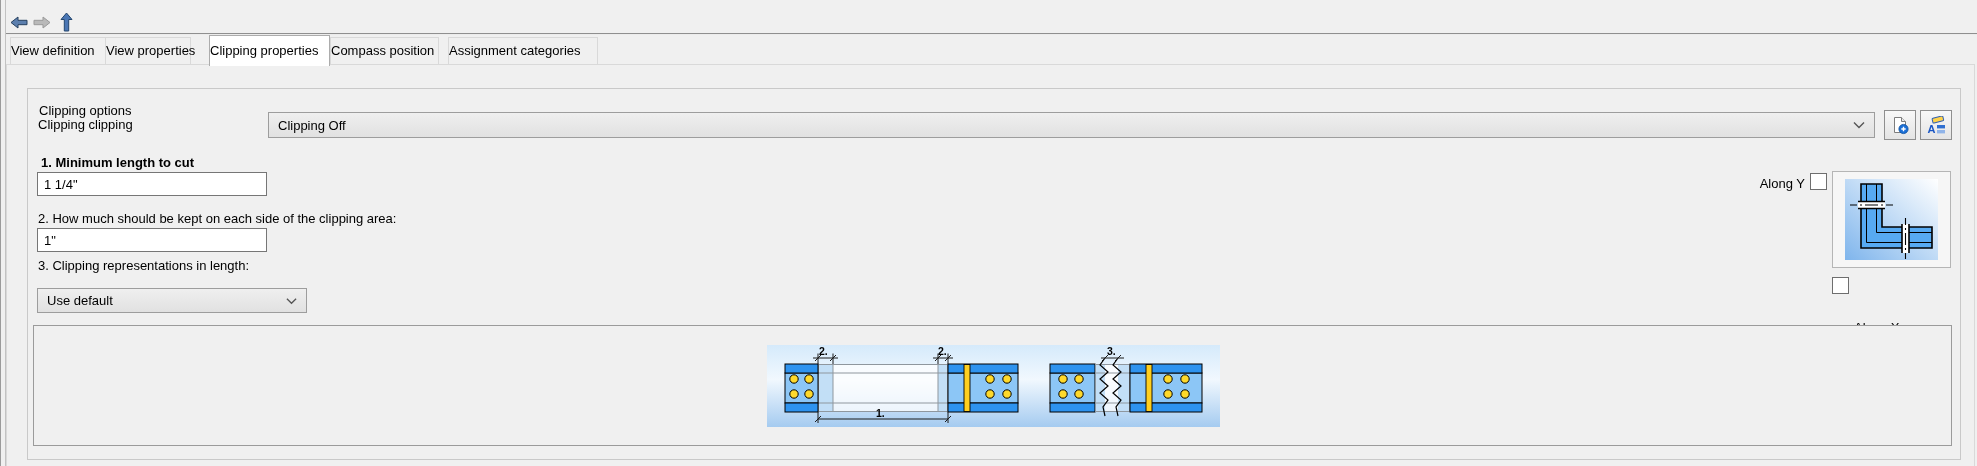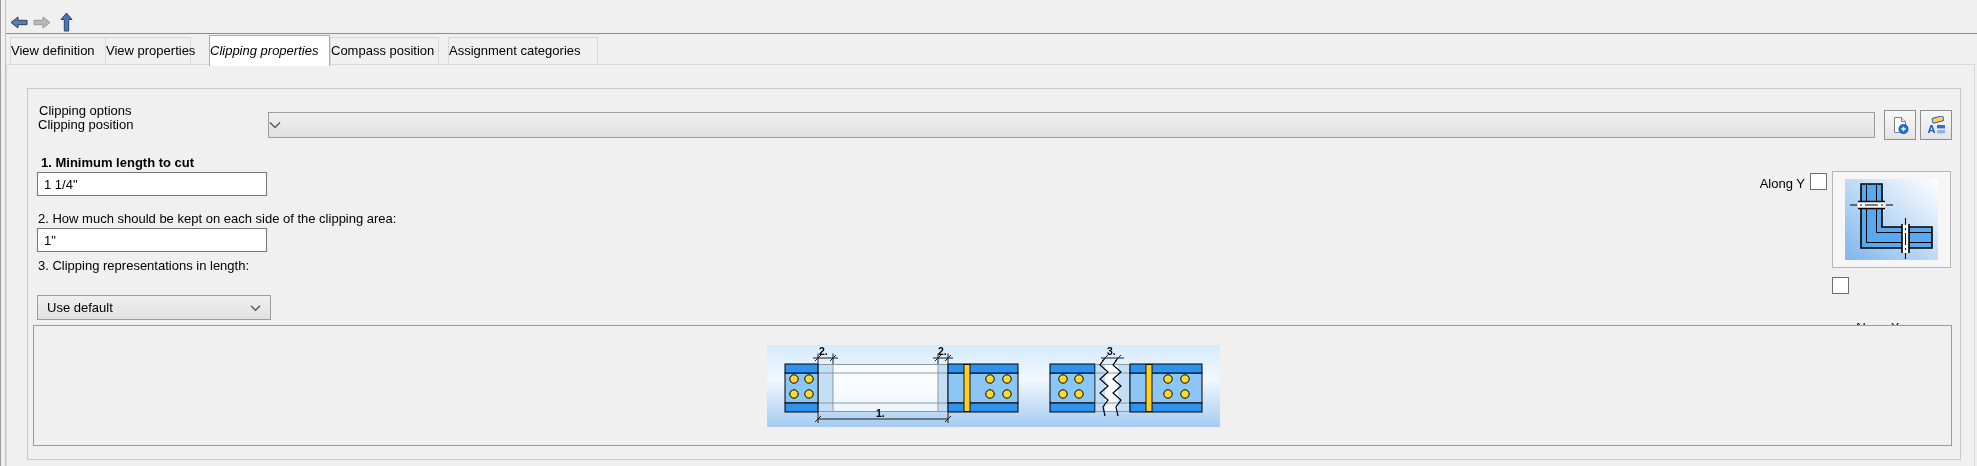--- a/index.html
+++ b/index.html
@@ -24,41 +24,41 @@
   .nav-fwd{left:25px;}
   .nav-up{left:49px;}
   .toolbar-sep1{left:6px;top:33px;width:1971px;height:1px;background:#8f8f8f;}
   .toolbar-sep2{left:6px;top:34px;width:1971px;height:1px;background:#ececec;}
 
   
   .tabpage{left:6px;top:64px;width:1969px;height:402px;background:#f0f0f0;
            border-top:1px solid #d9d9d9;border-left:1px solid #d9d9d9;border-right:1px solid #d9d9d9;box-sizing:border-box;}
   .tab{position:absolute;top:37px;height:27px;box-sizing:border-box;background:#f0f0f0;
        border:1px solid #d9d9d9;border-bottom:none;text-align:left;line-height:26px;cursor:pointer;z-index:1;white-space:nowrap;}
-  .tab.active{top:35px;height:31px;background:#ffffff;border:1px solid #acacac;border-bottom:none;line-height:29px;z-index:3;font-style:italic;}
+  .tab.active{top:35px;height:31px;background:#ffffff;border:1px solid #acacac;border-bottom:none;line-height:29px;z-index:3;}
   [data-name="tab-view-definition"]{left:10px;width:96px;}
   [data-name="tab-view-properties"]{left:105px;width:86px;}
   [data-name="tab-clipping-properties"]{left:209px;width:121px;}
   [data-name="tab-compass-position"]{left:330px;width:109px;}
   [data-name="tab-assignment-categories"]{left:448px;width:150px;}
 
   
   .groupbox{left:27px;top:88px;width:1934px;height:372px;border:1px solid #c9c9c9;box-sizing:border-box;}
   .group-label{left:34px;top:81px;background:#f0f0f0;padding:0 5px;z-index:2;margin-top:22px;}
 
   .lbl{position:absolute;white-space:nowrap;}
 
   
   .combo{position:absolute;box-sizing:border-box;border:1px solid #9d9d9d;
          background:linear-gradient(#efefef,#e1e1e1);
          display:flex;align-items:center;cursor:pointer;}
   .combo .val{padding-left:9px;flex:1;white-space:nowrap;overflow:hidden;}
   .combo .chev{margin-right:9px;display:flex;align-items:center;}
   .combo-strategy{left:268px;top:112px;width:1607px;height:26px;}
-  .combo-repr{left:37px;top:295px;width:234px;height:25px;gap:42px;}
+  .combo-repr{left:37px;top:288px;width:270px;height:25px;gap:42px;}
 
   
   .iconbtn{position:absolute;top:110px;width:32px;height:30px;box-sizing:border-box;
            background:linear-gradient(#f8f8f8,#e4e4e4);border:1px solid #8f8f8f;
            display:flex;align-items:center;justify-content:center;cursor:pointer;}
   .btn-new{left:1884px;}
   .btn-edit{left:1920px;}
 
   
   .txtinput{position:absolute;box-sizing:border-box;width:230px;height:24px;border:1px solid #767676;
@@ -107,22 +107,23 @@
 
 <div class="tab" data-name="tab-view-definition">View definition</div>
 <div class="tab" data-name="tab-view-properties">View properties</div>
 <div class="tab active" data-name="tab-clipping-properties">Clipping properties</div>
 <div class="tab" data-name="tab-compass-position">Compass position</div>
 <div class="tab" data-name="tab-assignment-categories">Assignment categories</div>
 
 <div class="abs groupbox" data-name="clipping-options-group"></div>
 <div class="abs group-label" data-name="clipping-options-group-title">Clipping options</div>
 
-<div class="lbl" style="left:38px;top:117px;" data-name="clipping-strategy-label">Clipping position</div>
+<div class="lbl" style="left:38px;top:117px;" data-name="clipping-strategy-label">Clipping clipping</div>
 <div class="combo combo-strategy" data-name="clipping-strategy-dropdown">
+  <span class="val" data-name="clipping-strategy-value">Clipping Off</span>
   <span class="chev" data-name="chevron-down-icon">
     <svg width="12" height="8" viewBox="0 0 12 8">
         <polyline points="1,1.5 6,6.5 11,1.5" fill="none" stroke="#555" stroke-width="1.4"></polyline>
       </svg>
   </span>
 </div>
 
 <div class="iconbtn btn-new" data-name="new-strategy-button">
   <svg data-name="new-document-icon" width="19" height="19" viewBox="0 0 19 19">
     <path d="M3.5,1.5 h7 l4,4 v11 h-11 z" fill="#ffffff" stroke="#7d7d7d" stroke-width="1"></path>

